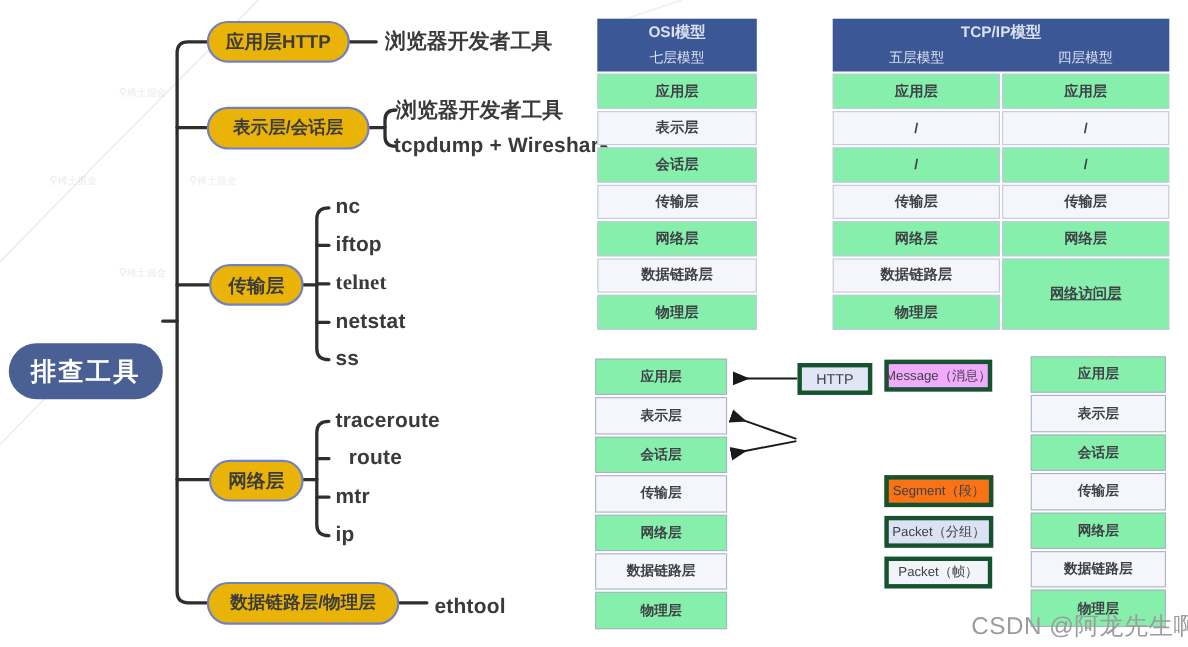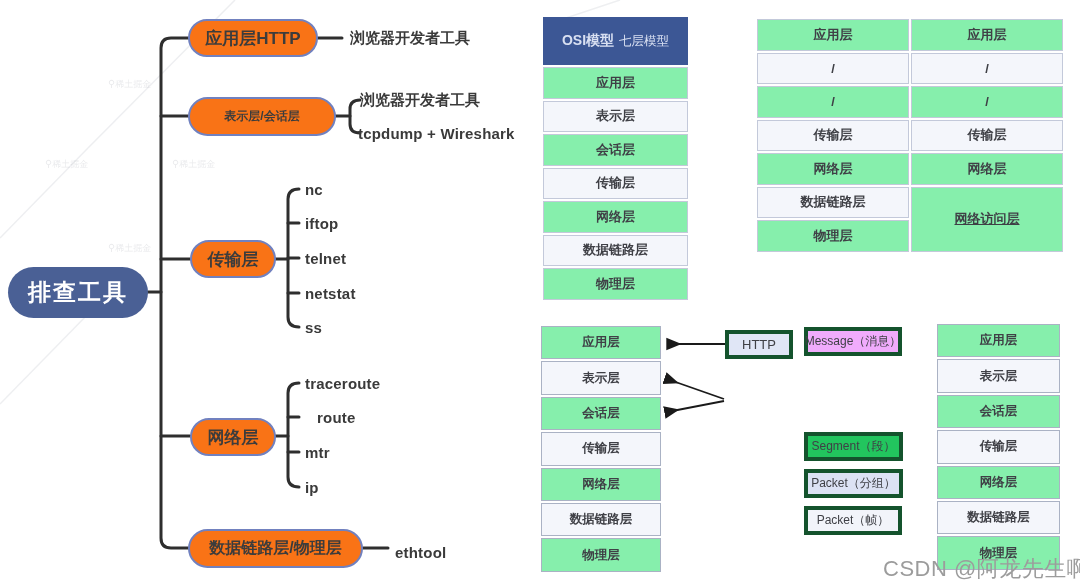--- a/index.html
+++ b/index.html
@@ -5,38 +5,38 @@
   html,body{margin:0;padding:0;background:#fff;}
   #stage{
     position:relative;width:1080px;height:588px;background:#ffffff;overflow:hidden;
     font-family:"Liberation Sans","DejaVu Sans",sans-serif;
   }
   svg.overlay{position:absolute;left:0;top:0;width:1080px;height:588px;pointer-events:none;}
 
   
   .mm-node{
     position:absolute;display:flex;align-items:center;justify-content:center;
-    background:#f97316;border:2px solid #7181bf;border-radius:22px;
+    background:#eab308;border:2px solid #7181bf;border-radius:22px;
     font-weight:700;color:#3c3c3c;font-size:17px;box-sizing:border-box;white-space:nowrap;
   }
   .mm-root{
     position:absolute;display:flex;align-items:center;justify-content:center;
     background:#4a6095;border-radius:26px;color:#ffffff;font-weight:700;
-    font-size:23px;letter-spacing:2px;white-space:nowrap;
+    font-size:23px;letter-spacing:2px;white-space:nowrap;margin-top:45px;
   }
   .mm-leaf{
     position:absolute;transform:translateY(-50%);color:#3a3a3a;
-    font-size:15px;font-weight:700;white-space:nowrap;
+    font-size:19px;font-weight:700;white-space:nowrap;
   }
   .mm-leaf.latin{font-weight:600;letter-spacing:.2px;}
 
   
   .tbl{position:absolute;box-sizing:border-box;}
   .thead{
-    background:#3c5795;color:#d9e0f2;display:flex;
+    background:#3c5795;color:#d9e0f2;display:flex;flex-direction:column;
     align-items:center;justify-content:center;gap:5px;box-sizing:border-box;
   }
   .thead .t1{font-size:14px;font-weight:700;}
   .thead .t2{font-size:12.5px;font-weight:400;}
   .cell{
     display:flex;align-items:center;justify-content:center;
     font-size:13px;font-weight:700;color:#3f4046;
     border:1px solid #c3c9da;box-sizing:border-box;white-space:nowrap;
   }
   .lav{background:#86efac;}
@@ -111,31 +111,31 @@
     <g stroke="#1a1a1a" stroke-width="1.8" fill="none">
       <path d="M725,344 L669,344" marker-end="url(#arr)"></path>
       <path d="M724,399 L667,379" marker-end="url(#arr)"></path>
       <path d="M724,401 L667,412" marker-end="url(#arr)"></path>
     </g>
   </svg>
 
   <div class="mm-root" style="left:8px;top:267px;width:140px;height:51px;">排查工具</div>
 
   <div class="mm-node" style="left:188px;top:19px;width:130px;height:38px;">应用层HTTP</div>
-  <div class="mm-node" style="left:188px;top:97px;width:148px;height:39px;font-size:12px;">表示层/会话层</div>
+  <div class="mm-node" style="left:188px;top:97px;width:148px;height:39px;font-size:16px;">表示层/会话层</div>
   <div class="mm-node" style="left:190px;top:240px;width:86px;height:38px;">传输层</div>
   <div class="mm-node" style="left:190px;top:418px;width:86px;height:38px;">网络层</div>
   <div class="mm-node" style="left:188px;top:529px;width:175px;height:39px;font-size:16px;">数据链路层/物理层</div>
 
   <div class="mm-leaf" style="left:350px;top:38px;">浏览器开发者工具</div>
   <div class="mm-leaf" style="left:360px;top:100px;">浏览器开发者工具</div>
   <div class="mm-leaf latin" style="left:358px;top:133px;">tcpdump + Wireshark</div>
   <div class="mm-leaf latin" style="left:305px;top:189px;">nc</div>
   <div class="mm-leaf latin" style="left:305px;top:223px;">iftop</div>
-  <div class="mm-leaf latin" style="left:305px;top:258px;">telnet</div>
+  <div class="mm-leaf latin" style="left:305px;top:258px;font-family:Liberation Serif, serif;">telnet</div>
   <div class="mm-leaf latin" style="left:305px;top:293px;">netstat</div>
   <div class="mm-leaf latin" style="left:305px;top:327px;">ss</div>
   <div class="mm-leaf latin" style="left:305px;top:383px;">traceroute</div>
   <div class="mm-leaf latin" style="left:317px;top:417px;">route</div>
   <div class="mm-leaf latin" style="left:305px;top:452px;">mtr</div>
   <div class="mm-leaf latin" style="left:305px;top:487px;">ip</div>
   <div class="mm-leaf latin" style="left:395px;top:552px;">ethtool</div>
 
   <div class="tbl stack" style="left:543px;top:17px;width:145px;">
     <div class="thead" style="height:48px;">
@@ -145,20 +145,27 @@
     <div class="cell lav">应用层</div>
     <div class="cell lite">表示层</div>
     <div class="cell lav">会话层</div>
     <div class="cell lite">传输层</div>
     <div class="cell lav">网络层</div>
     <div class="cell lite">数据链路层</div>
     <div class="cell lav">物理层</div>
   </div>
 
   <div class="tbl" style="left:757px;top:17px;width:306px;">
+    <div class="thead" style="height:48px;align-items:stretch;">
+      <div class="t1" style="text-align:center;">TCP/IP模型</div>
+      <div style="display:flex;">
+        <div class="t2" style="flex:1;text-align:center;">五层模型</div>
+        <div class="t2" style="flex:1;text-align:center;">四层模型</div>
+      </div>
+    </div>
     <div class="tcp-grid">
       <div class="cell lav">应用层</div>
       <div class="cell lav">应用层</div>
       <div class="cell lite">/</div>
       <div class="cell lite">/</div>
       <div class="cell lav">/</div>
       <div class="cell lav">/</div>
       <div class="cell lite">传输层</div>
       <div class="cell lite">传输层</div>
       <div class="cell lav">网络层</div>
@@ -175,21 +182,21 @@
     <div class="cell lav">会话层</div>
     <div class="cell lite">传输层</div>
     <div class="cell lav">网络层</div>
     <div class="cell lite">数据链路层</div>
     <div class="cell lav">物理层</div>
   </div>
 
   <div class="pbox" style="left:725px;top:330px;width:68px;height:29px;background:#e0e6f6;">HTTP</div>
 
   <div class="pbox pdu" style="left:804px;top:327px;width:98px;height:29px;background:#f0abfc;">Message（消息）</div>
-  <div class="pbox pdu" style="left:804px;top:432px;width:99px;height:29px;background:#22c55e;">Segment（段）</div>
+  <div class="pbox pdu" style="left:804px;top:432px;width:99px;height:29px;background:#f97316;">Segment（段）</div>
   <div class="pbox pdu" style="left:804px;top:469px;width:99px;height:29px;background:#dce2f4;">Packet（分组）</div>
   <div class="pbox pdu" style="left:804px;top:506px;width:98px;height:29px;background:#f2f4fa;">Packet（帧）</div>
 
   <div class="tbl col7" style="left:937px;top:322px;width:123px;">
     <div class="cell lav">应用层</div>
     <div class="cell lite">表示层</div>
     <div class="cell lav">会话层</div>
     <div class="cell lite">传输层</div>
     <div class="cell lav">网络层</div>
     <div class="cell lite">数据链路层</div>

